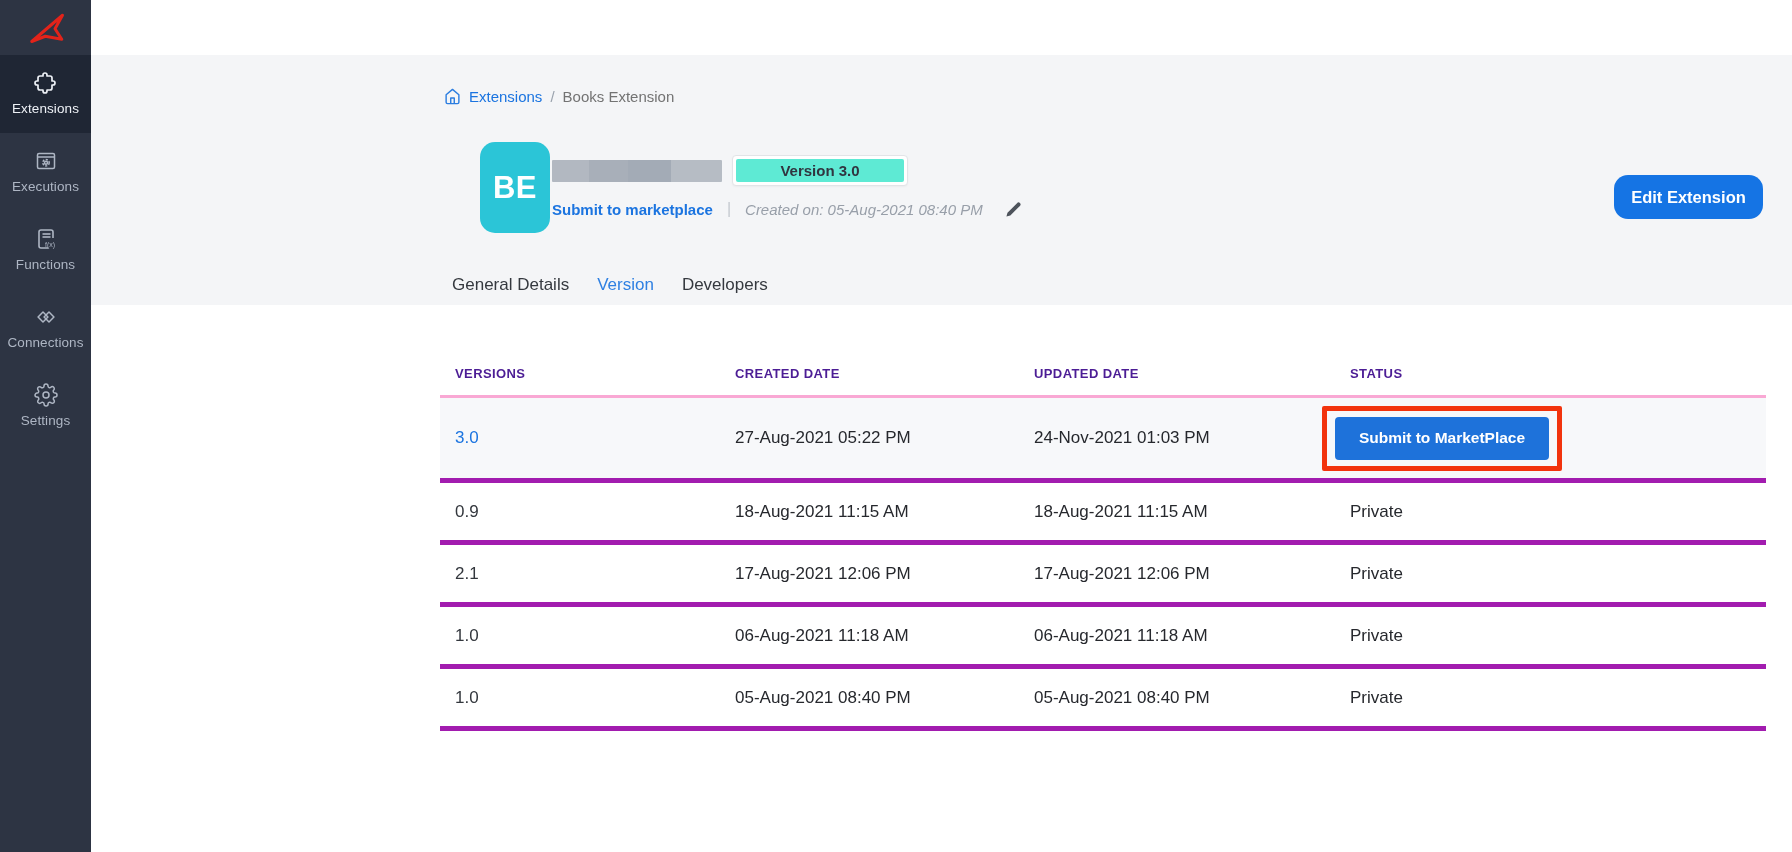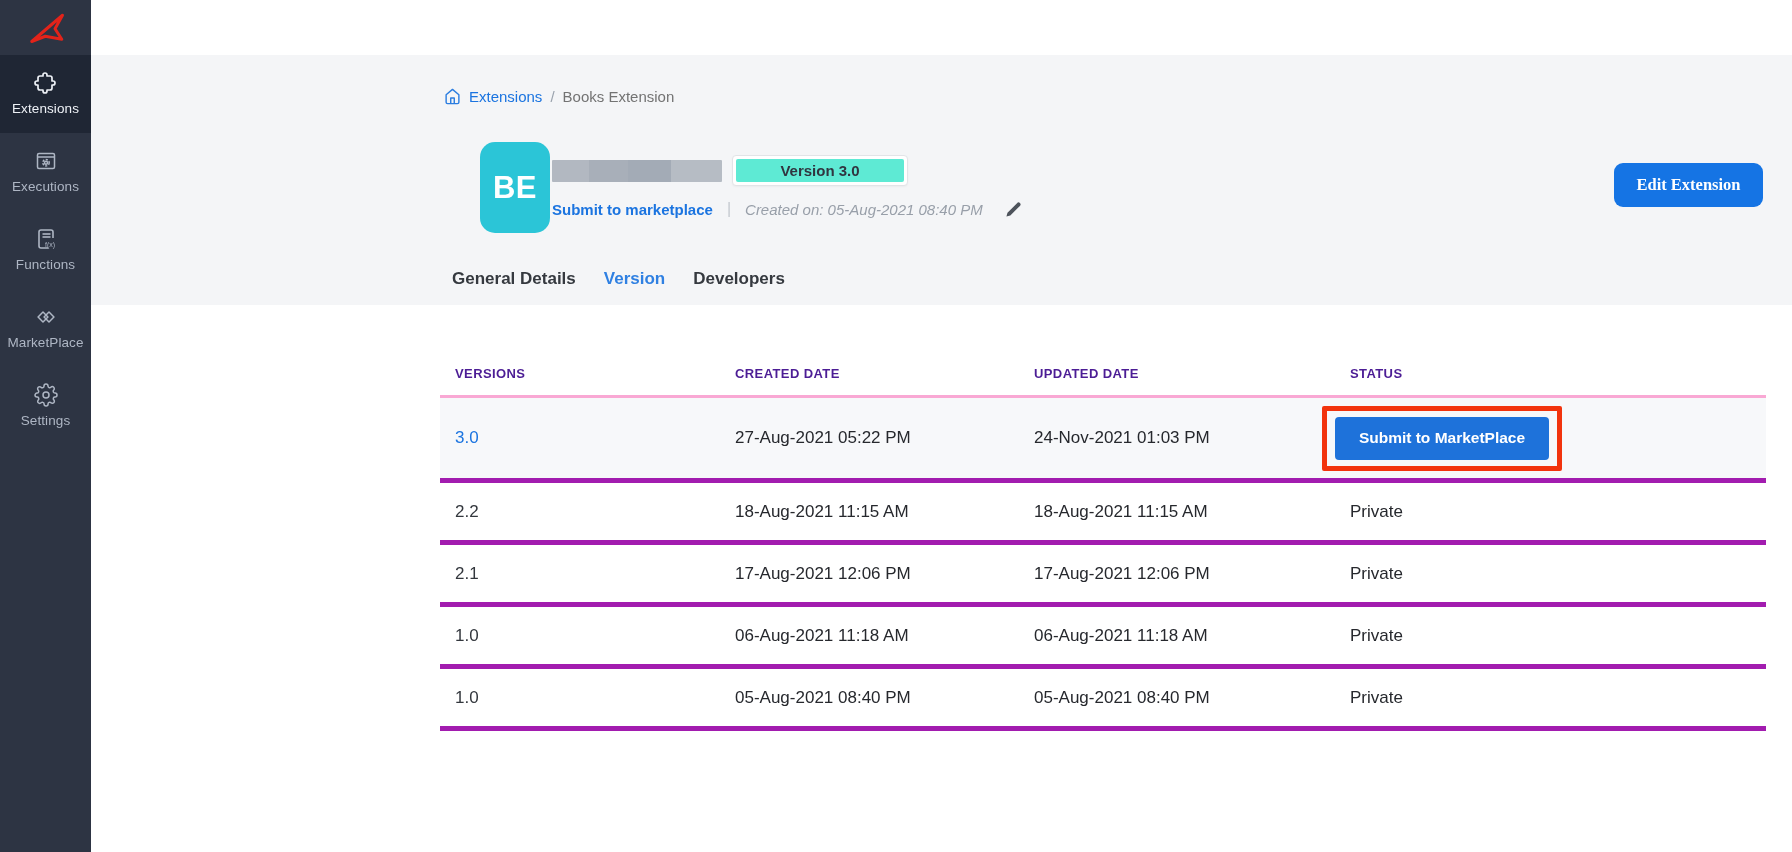--- a/index.html
+++ b/index.html
@@ -37,23 +37,23 @@
   .blur-bar{width:170px;height:22px;margin-right:10px;border-radius:1px;
     background:linear-gradient(90deg,#b2b8c1 0 22%,#a8afb9 22% 45%,#a3abb6 45% 70%,#b6bcc4 70% 100%);}
   .version-badge{background:#fff;border:1px solid #e2e4e7;border-radius:4px;padding:3px;box-shadow:0 1px 2px rgba(0,0,0,.04);}
   .version-badge .inner{background:#5eead4;border-radius:2px;padding:3px 14px;font-size:15px;color:#313540;font-weight:600;min-width:140px;text-align:center;}
   .meta-row2{display:flex;align-items:center;margin-top:14px;font-size:15px;}
   .submit-link{color:#1b74e0;font-weight:600;cursor:pointer;}
   .meta-div{color:#c3c8cf;margin:0 14px;font-size:16px;}
   .created-on{color:#989fa9;font-style:italic;}
   .pencil{width:17px;height:17px;margin-left:22px;color:#4d535b;cursor:pointer;}
 
-  .edit-btn{position:absolute;left:1523px;top:108px;width:149px;height:44px;background:#1574e4;color:#fff;border:none;border-radius:9px;font-size:16.5px;font-weight:600;font-family:Liberation Serif, serif;cursor:pointer;}
-
-  .tabs{position:absolute;left:361px;top:214px;display:flex;gap:28px;font-size:17px;color:#35393f;font-weight:bold;}
+  .edit-btn{position:absolute;left:1523px;top:120px;width:149px;height:44px;background:#1574e4;color:#fff;border:none;border-radius:14px;font-size:16.5px;font-weight:600;font-family:Liberation Sans, sans-serif;cursor:pointer;}
+
+  .tabs{position:absolute;left:361px;top:220px;display:flex;gap:28px;font-size:17px;color:#35393f;}
   .tab{cursor:pointer;}
   .tab.active{color:#2f80e2;}
 
   
   .table{position:absolute;left:440px;top:352px;width:1326px;}
   .trow{display:grid;grid-template-columns:280px 299px 316px auto;padding-left:15px;align-items:center;box-sizing:border-box;}
   .thead{height:46px;border-bottom:3px solid #f9a8d4;font-size:13px;font-weight:bold;color:#4c1d95;letter-spacing:.4px;}
   .tr-data{height:62px;border-bottom:5px solid #a21caf;font-size:17px;color:#26282d;}
   .tr-first{height:85px;background:#f7f8fa;}
   .ver-link{color:#1b74e0;cursor:pointer;}
@@ -96,21 +96,21 @@
             <line x1="8.5" y1="10" x2="16.5" y2="10"></line>
             <text x="11" y="19.5" font-size="7" stroke="none" fill="currentColor" font-family="Liberation Sans, sans-serif">f(x)</text>
           </svg>
         <span class="nav-label">Functions</span>
       </div>
       <div class="nav-item">
         <svg class="nav-icon" viewBox="0 0 24 24" fill="none" stroke="currentColor" stroke-width="1.5" stroke-linejoin="round">
             <rect x="5.5" y="8.5" width="7" height="7" transform="rotate(45 9 12)"></rect>
             <rect x="11.5" y="8.5" width="7" height="7" transform="rotate(45 15 12)"></rect>
           </svg>
-        <span class="nav-label">MarketPlace</span>
+        <span class="nav-label">Connections</span>
       </div>
       <div class="nav-item">
         <svg class="nav-icon" viewBox="0 0 24 24" fill="none" stroke="currentColor" stroke-width="1.5" stroke-linejoin="round">
             <circle cx="12" cy="12" r="3"></circle>
             <path d="M19.4 15a1.65 1.65 0 0 0 .33 1.82l.06.06a2 2 0 0 1 0 2.83 2 2 0 0 1-2.83 0l-.06-.06a1.65 1.65 0 0 0-1.82-.33 1.65 1.65 0 0 0-1 1.51V21a2 2 0 0 1-2 2 2 2 0 0 1-2-2v-.09A1.65 1.65 0 0 0 9 19.4a1.65 1.65 0 0 0-1.82.33l-.06.06a2 2 0 0 1-2.83 0 2 2 0 0 1 0-2.83l.06-.06a1.65 1.65 0 0 0 .33-1.82 1.65 1.65 0 0 0-1.51-1H3a2 2 0 0 1-2-2 2 2 0 0 1 2-2h.09A1.65 1.65 0 0 0 4.6 9a1.65 1.65 0 0 0-.33-1.82l-.06-.06a2 2 0 0 1 0-2.83 2 2 0 0 1 2.83 0l.06.06a1.65 1.65 0 0 0 1.82.33H9a1.65 1.65 0 0 0 1-1.51V3a2 2 0 0 1 2-2 2 2 0 0 1 2 2v.09a1.65 1.65 0 0 0 1 1.51 1.65 1.65 0 0 0 1.82-.33l.06-.06a2 2 0 0 1 2.83 0 2 2 0 0 1 0 2.83l-.06.06a1.65 1.65 0 0 0-.33 1.82V9a1.65 1.65 0 0 0 1.51 1H21a2 2 0 0 1 2 2 2 2 0 0 1-2 2h-.09a1.65 1.65 0 0 0-1.51 1z"></path>
           </svg>
         <span class="nav-label">Settings</span>
       </div>
     </div>
   </div>
@@ -170,21 +170,21 @@
     <div class="trow tr-data tr-first">
       <span class="ver-link">3.0</span>
       <span>27-Aug-2021 05:22 PM</span>
       <span>24-Nov-2021 01:03 PM</span>
       <span class="hl-box">
         <button class="mk-btn">Submit to MarketPlace</button>
       </span>
     </div>
 
     <div class="trow tr-data">
-      <span class="ver-plain">2.2</span>
+      <span class="ver-plain">0.9</span>
       <span>18-Aug-2021 11:15 AM</span>
       <span>18-Aug-2021 11:15 AM</span>
       <span>Private</span>
     </div>
 
     <div class="trow tr-data">
       <span class="ver-plain">2.1</span>
       <span>17-Aug-2021 12:06 PM</span>
       <span>17-Aug-2021 12:06 PM</span>
       <span>Private</span>

